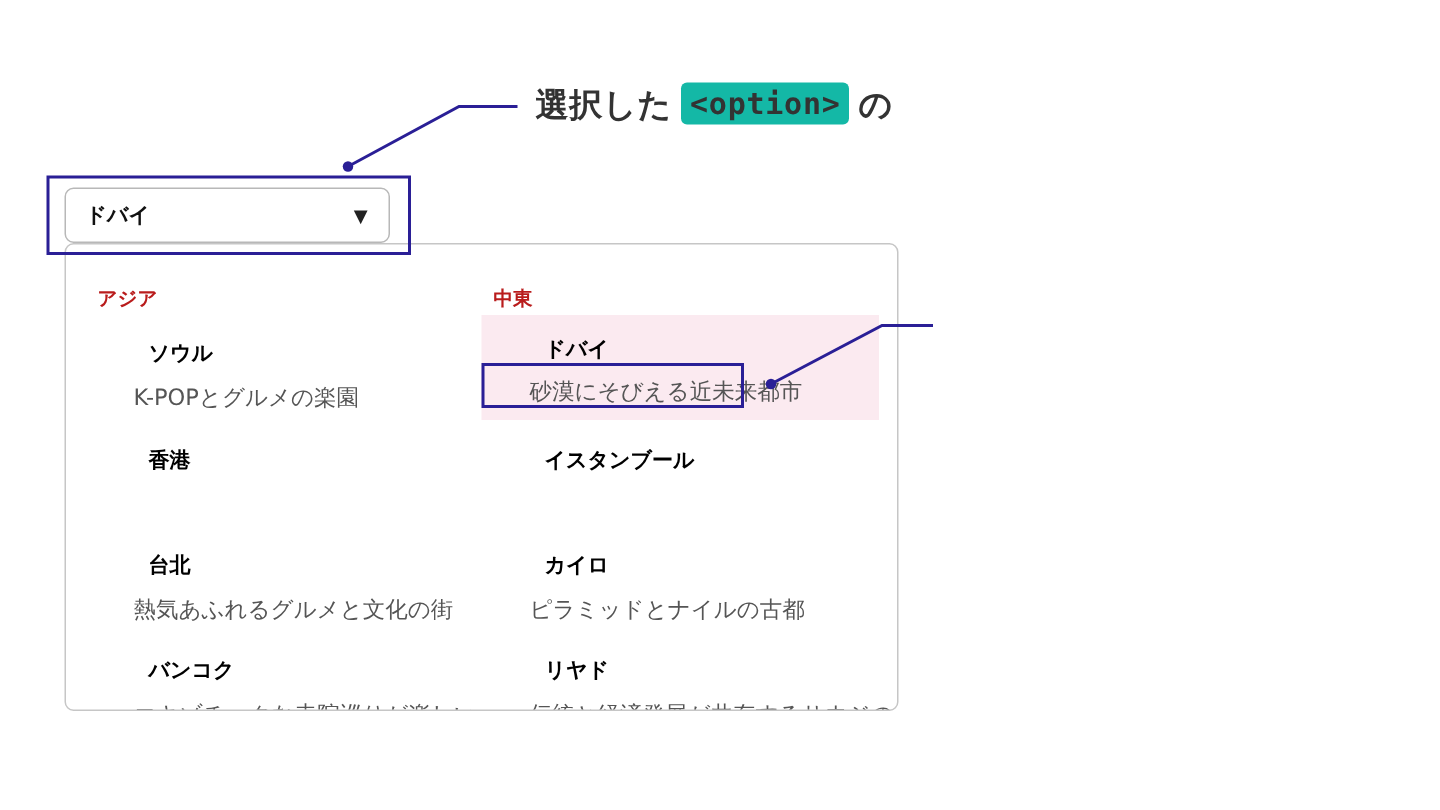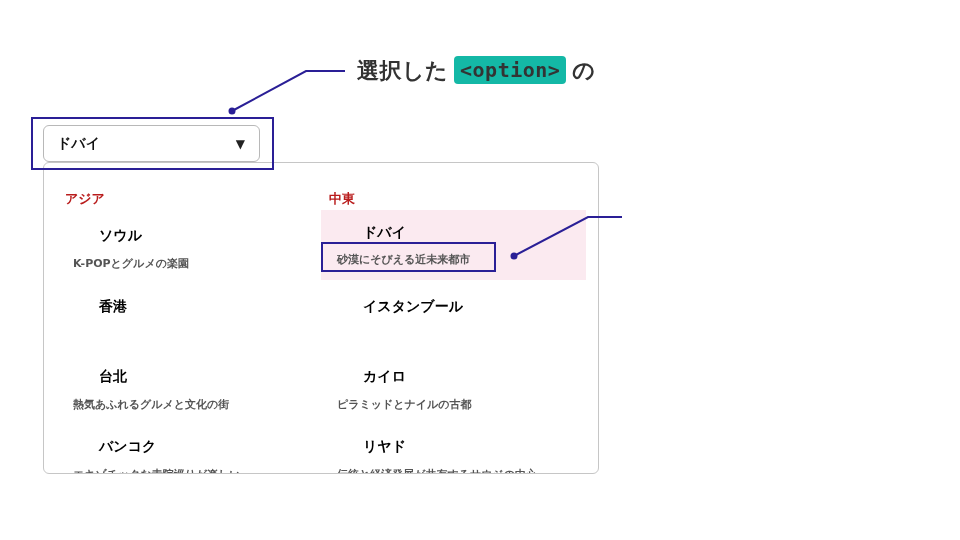--- a/index.html
+++ b/index.html
@@ -87,25 +87,24 @@
     .option-title {
       position: absolute;
       left: 16px; top: 13px;
       font-weight: bold;
       font-size: 14px;
       color: #000000;
       margin-left: 26px;
     }
     .option-desc {
       position: absolute;
-      left: 16px; top: 42px;
-      font-size: 11px;
+      left: 32px; top: 42px;
+      font-size: 15px;
       color: #555;
       white-space: nowrap;
-      font-weight: bold;
     }
 
     svg.connectors { position: absolute; left: 0; top: 0; pointer-events: none; }
   </style>
 </head>
 <body>
 
 <div class="callout-text callout-top">
   <div><span>選択した</span><span class="code-chip">&lt;option&gt;</span><span>の</span></div>
 </div>

